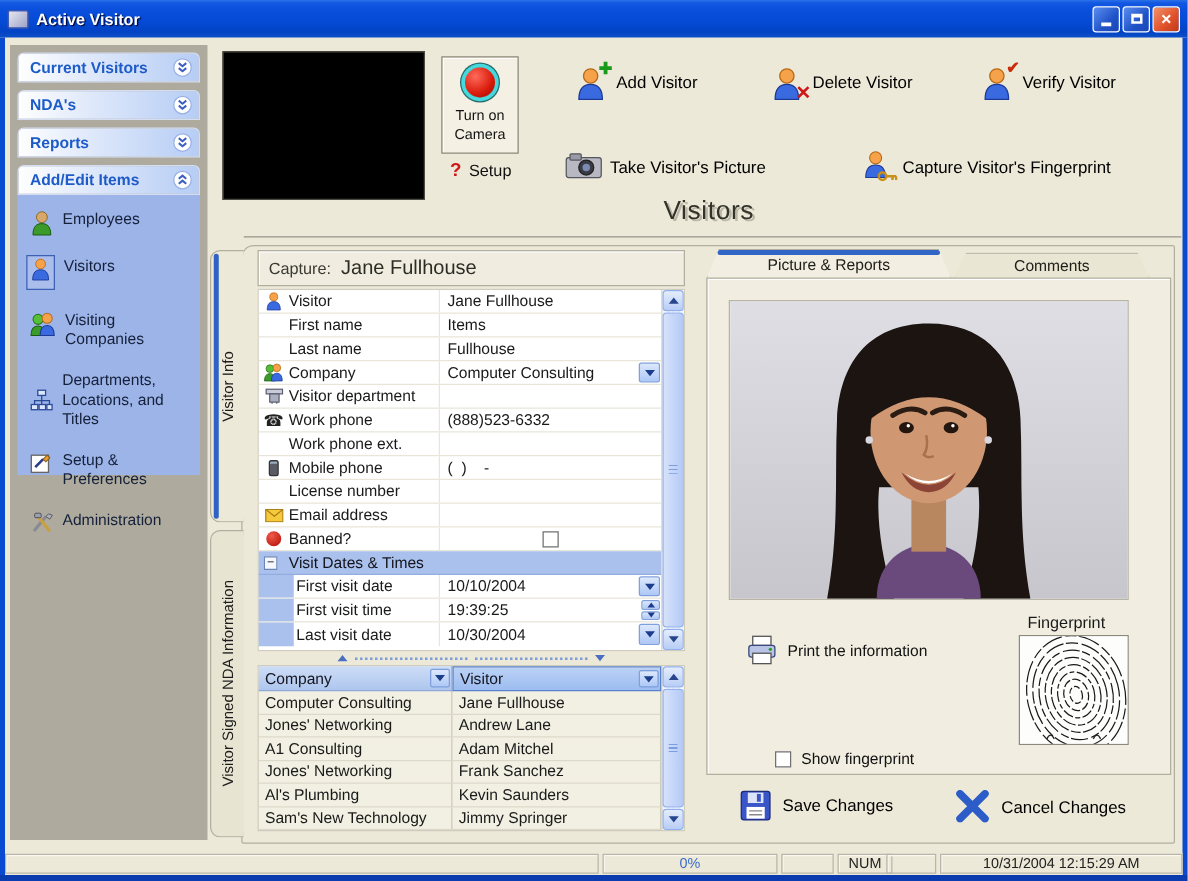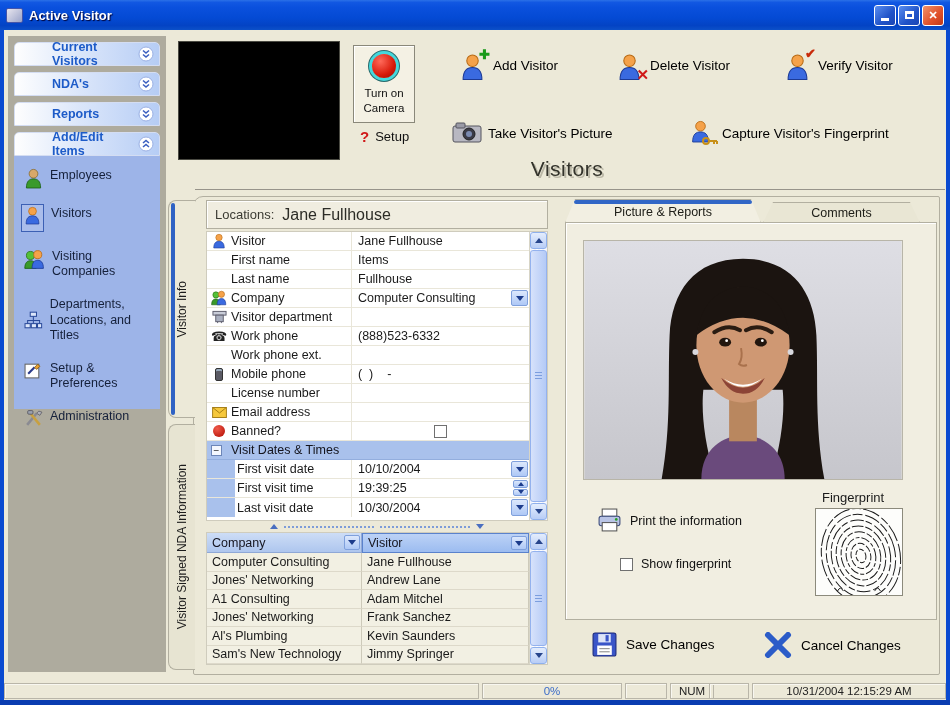--- a/index.html
+++ b/index.html
@@ -20,23 +20,23 @@
   .winbtn .maxgly{width:9px;height:8px;border:2px solid #fff;border-top-width:3px;}
   .frame-l{position:absolute;left:0;top:30px;width:4px;height:675px;background:#0a4ad0;}
   .frame-r{position:absolute;left:946px;top:30px;width:4px;height:675px;background:#0a4ad0;}
   .frame-b{position:absolute;left:0;top:700px;width:950px;height:5px;background:#0a3cb0;}
 
   
   .sidebar{position:absolute;left:8px;top:36px;width:158px;height:636px;background:#aeab9e;padding:6px;}
   .sb-hdr{height:24px;border-radius:5px 5px 0 0;margin-bottom:6px;
     background:linear-gradient(90deg,#fefefe 0%,#dbe6fa 45%,#b6cdf5 100%);
     display:flex;align-items:center;padding:0 5px 0 9px;cursor:pointer;border:1px solid #d4ddf2;}
-  .sb-hdr span.lbl{color:#1d5bc8;font-weight:bold;font-size:12.5px;flex:1;margin-left:28px;}
+  .sb-hdr span.lbl{color:#1d5bc8;font-weight:bold;font-size:12.5px;flex:1;}
   .chev{width:16px;height:16px;flex:0 0 16px;}
-  .sb-body{background:#9db4e8;margin-top:-6px;padding:12px 4px 10px 10px;height:253px;}
+  .sb-body{background:#9db4e8;margin-top:-6px;padding:12px 4px 10px 10px;height:224px;}
   .sb-item{display:flex;align-items:flex-start;gap:7px;margin-bottom:17px;cursor:pointer;color:#15203a;font-size:12.5px;line-height:1.25;}
   .sb-item .sel-frame{border:1px solid #3c60b4;background:#aabdeb;padding:1px 2px;margin:-2px 0 0 -3px;}
 
   
   .camview{position:absolute;left:178px;top:41px;width:162px;height:119px;background:#000;border:1px solid #4a4a42;}
   .cam-btn{position:absolute;left:353px;top:45px;width:62px;height:78px;background:#f4f1e4;border:1px solid #8a887a;
     box-shadow:inset 1px 1px 0 #fff;display:flex;flex-direction:column;align-items:center;padding-top:8px;cursor:pointer;}
   .rec-dot{width:24px;height:24px;border-radius:50%;background:radial-gradient(circle at 35% 30%,#ff6a5a,#d81a0a 60%,#8e0a00);
     box-shadow:0 0 0 3px #45d8dc,0 0 0 4px #2a6a6c;margin-bottom:8px;}
   .cam-btn .txt{font-size:11.5px;color:#111;text-align:center;line-height:1.3;}
@@ -121,21 +121,21 @@
   
   .rtab{position:absolute;border:1px solid #b2afa0;border-bottom:none;background:#f2efe2;display:flex;align-items:center;justify-content:center;
     font-size:12.5px;color:#20201a;cursor:pointer;clip-path:polygon(10px 0,calc(100% - 10px) 0,100% 100%,0 100%);}
   .rtab.active::before{content:"";position:absolute;left:8px;right:8px;top:0;height:4px;background:#3166c6;border-radius:2px;}
   .rtab.inactive{background:#e9e6d4;}
   .rpanel{position:absolute;left:565px;top:222px;width:372px;height:398px;background:#f1eee1;border:1px solid #b2afa0;box-shadow:inset 1px 1px 0 #fff;}
   .photo{position:absolute;left:583px;top:240px;width:320px;height:240px;border:1px solid #b8b5a8;}
   .fp-label{position:absolute;left:822px;top:490px;font-size:13px;color:#1a1a1a;}
   .fp-img{position:absolute;left:815px;top:508px;width:88px;height:88px;background:#fff;border:1px solid #8c8a7c;}
   .print-row{position:absolute;left:597px;top:508px;display:flex;align-items:center;gap:8px;cursor:pointer;font-size:12.5px;color:#111;}
-  .showfp-row{position:absolute;left:620px;top:557px;display:flex;align-items:center;gap:8px;cursor:pointer;font-size:12.5px;color:#111;}
+  .showfp-row{position:absolute;left:620px;top:600px;display:flex;align-items:center;gap:8px;cursor:pointer;font-size:12.5px;color:#111;}
   .save-row,.cancel-row{position:absolute;display:flex;align-items:center;gap:9px;cursor:pointer;font-size:13.5px;color:#000;}
 
   
   .statusbar{position:absolute;left:4px;top:682px;width:942px;height:18px;background:#ece9d8;}
   .scell{position:absolute;top:1px;height:16px;border:1px solid #b9b6a9;box-shadow:inset 1px 1px 0 #f8f7f0;
     font-size:11.5px;display:flex;align-items:center;justify-content:center;color:#222;}
   .scell.pct{color:#3b6cc8;}
 </style>
 </head>
 <body>
@@ -367,21 +367,21 @@
 
   <div class="vtab" style="top:200px;height:218px;">
     <span class="stripe"></span>
     <span class="vtext">Visitor Info</span>
   </div>
   <div class="vtab inactive" style="top:424px;height:246px;">
     <span class="vtext">Visitor Signed NDA Information</span>
   </div>
 
   <div class="sel-box">
-    <span class="l1">Locations:</span>
+    <span class="l1">Capture:</span>
     <span class="l2">Jane Fullhouse</span>
   </div>
 
   <div class="pgrid">
     <div class="rows">
       <div class="grow">
         <span class="gic">
             <svg width="14" height="16">
               <use href="#person-blue"></use>
             </svg>

